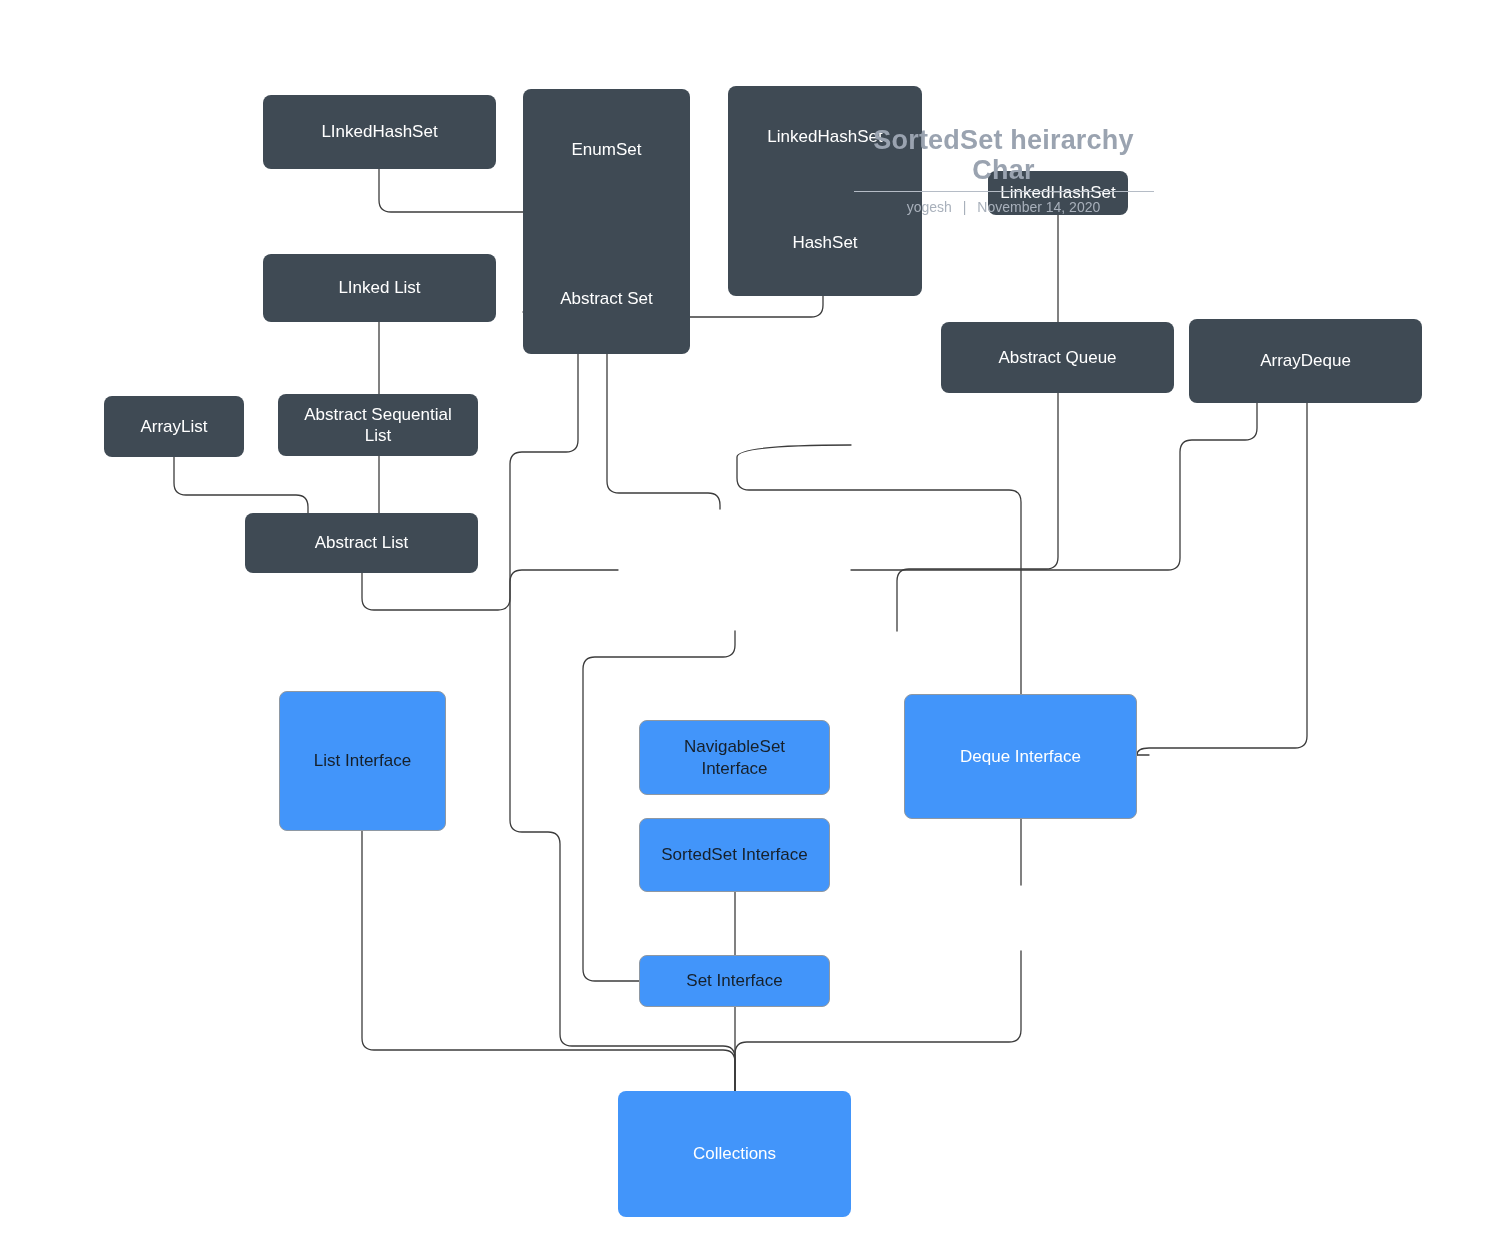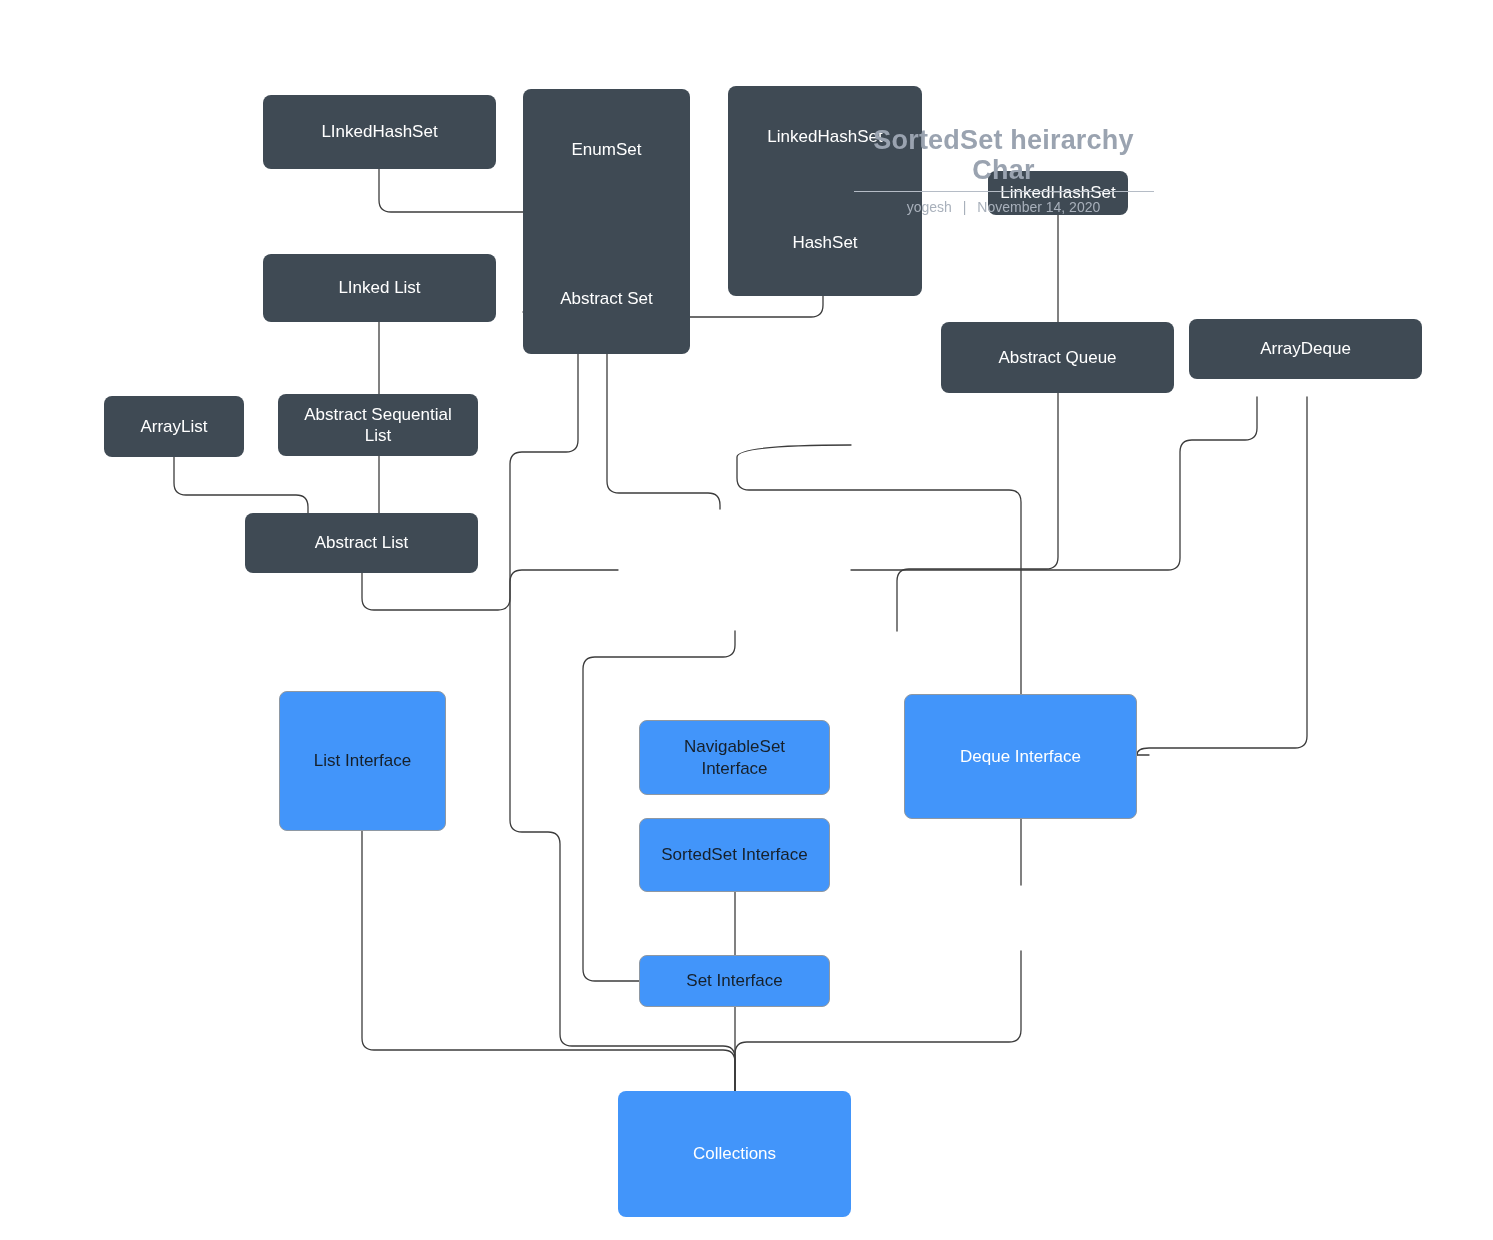--- a/index.html
+++ b/index.html
@@ -151,21 +151,21 @@
   </div>
 
   <div class="node dark" style="left:263px;top:254px;width:233px;height:68px;">
     <span>LInked List</span>
   </div>
 
   <div class="node dark" style="left:941px;top:322px;width:233px;height:71px;">
     <span>Abstract Queue</span>
   </div>
 
-  <div class="node dark" style="left:1189px;top:319px;width:233px;height:60px;">
+  <div class="node dark" style="left:1189px;top:319px;width:233px;height:84px;">
     <span>ArrayDeque</span>
   </div>
 
   <div class="node dark" style="left:104px;top:396px;width:140px;height:61px;">
     <span>ArrayList</span>
   </div>
 
   <div class="node dark" style="left:278px;top:394px;width:200px;height:62px;">
     <span>Abstract Sequential
 List</span>

